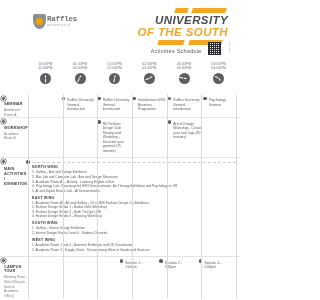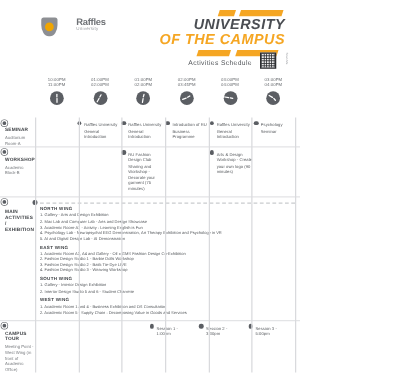--- a/index.html
+++ b/index.html
@@ -9,21 +9,21 @@
     font-family: "Liberation Sans", sans-serif;
     overflow: hidden;
   }
   .page { position: relative; width: 240px; height: 300px; background: #fff; }
 
   
   .header { position: relative; height: 58px; }
 
   .logo-block {
     position: absolute; left: 33px; top: 14px;
-    display: flex; gap: 15px;
+    display: flex; align-items: center; gap: 1px; font-family: Liberation Mono, monospace;
   }
   .crest {
     width: 13px; height: 15px;
     background: #8d8f93;
     border-radius: 2px 2px 6px 6px / 2px 2px 9px 9px;
     position: relative;
     display: flex; align-items: center; justify-content: center;
   }
   .crest .crest-mark {
     width: 7px; height: 7px; border-radius: 50%;
@@ -195,21 +195,21 @@
         <span class="logo-sub">University</span>
       </div>
     </div>
 
     <div class="uof-block">
       <div class="uof-stripes">
         <div class="stripe s1"></div>
         <div class="stripe s2"></div>
       </div>
       <div class="uof-line1">UNIVERSITY</div>
-      <div class="uof-line2">OF THE CAMPUS</div>
+      <div class="uof-line2">OF THE SOUTH</div>
       <div class="uof-stripes-b">
         <div class="stripe s3"></div>
         <div class="stripe s4"></div>
       </div>
     </div>
 
     <div class="sub-row">
       <div class="activities-label">Activities Schedule</div>
       <div class="qr"></div>
       <div class="qr-caption">Scan Me</div>

